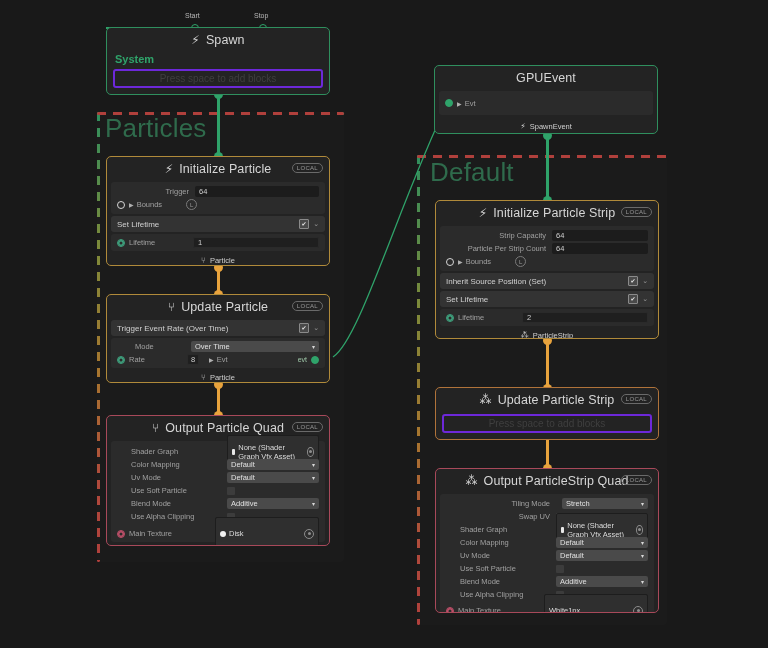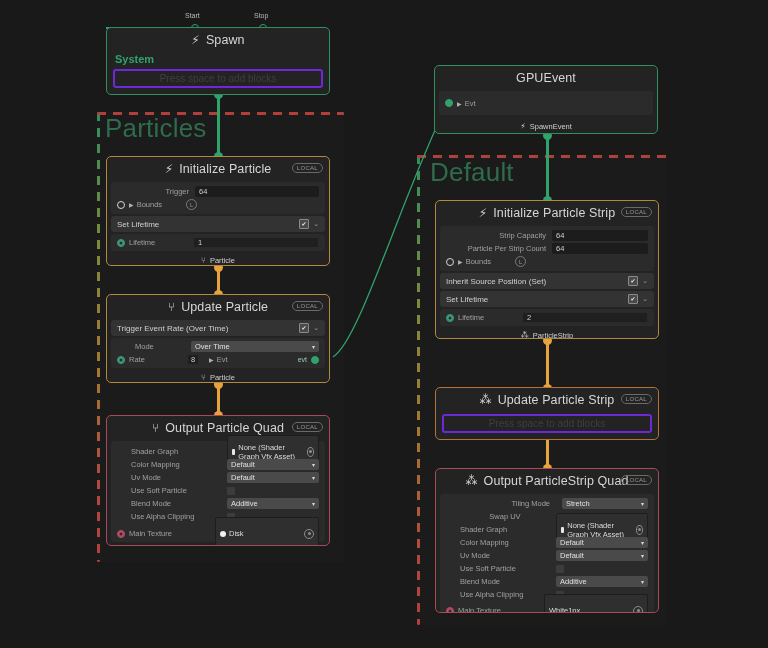--- a/index.html
+++ b/index.html
@@ -374,21 +374,21 @@
     </div>
     <div class="blk" style="padding:3px 0 2px 0;">
       <div class="row">
         <span class="lbl" style="width:90px;text-align:right;padding-left:14px;">Tiling Mode</span>
         <span class="dd" style="margin-left:12px;">
           <span>Stretch</span>
           <span class="arr">▾</span>
         </span>
       </div>
       <div class="row">
-        <span class="lbl" style="width:90px;text-align:center;padding-left:14px;">Swap UV</span>
+        <span class="lbl" style="width:90px;text-align:right;padding-left:14px;">Swap UV</span>
         <span style="margin-left:6px;width:8px;height:8px;background:#3c3c3c;border-radius:1px;"></span>
       </div>
       <div class="row">
         <span class="lbl" style="width:90px;text-align:left;padding-left:14px;">Shader Graph</span>
         <span class="objfield">
           <span class="oico"></span>
           <span>None (Shader Graph Vfx Asset)</span>
           <span class="osel"></span>
         </span>
       </div>

